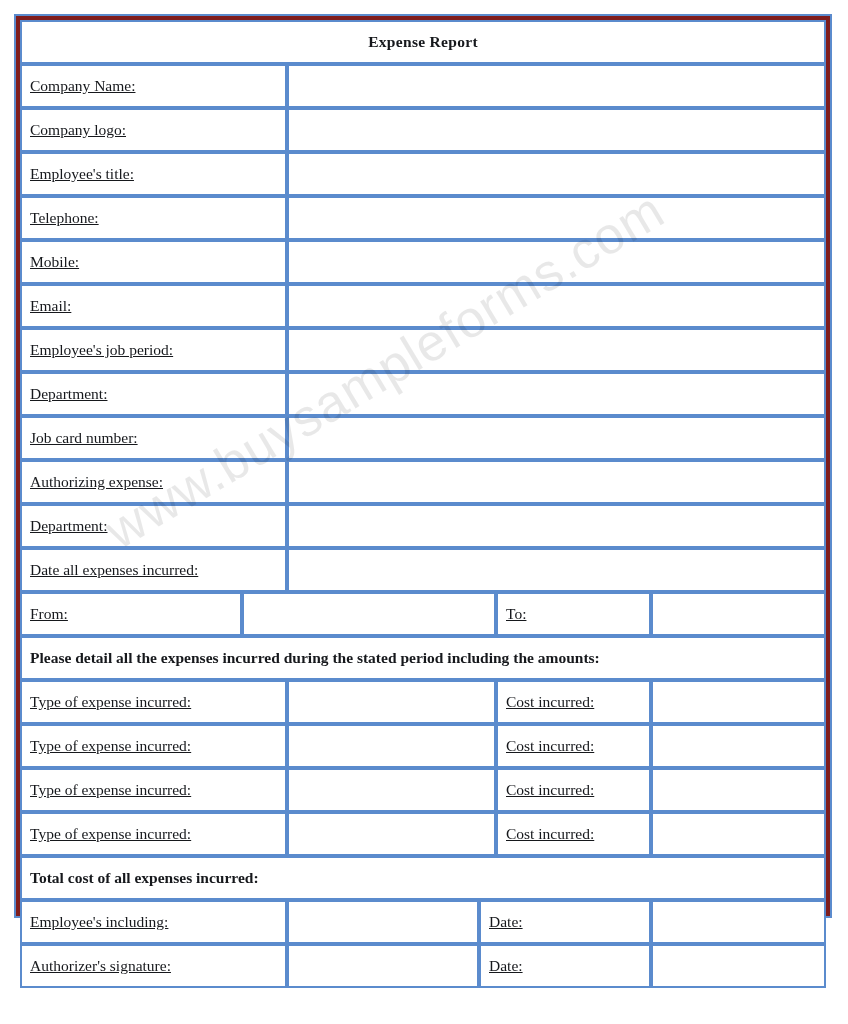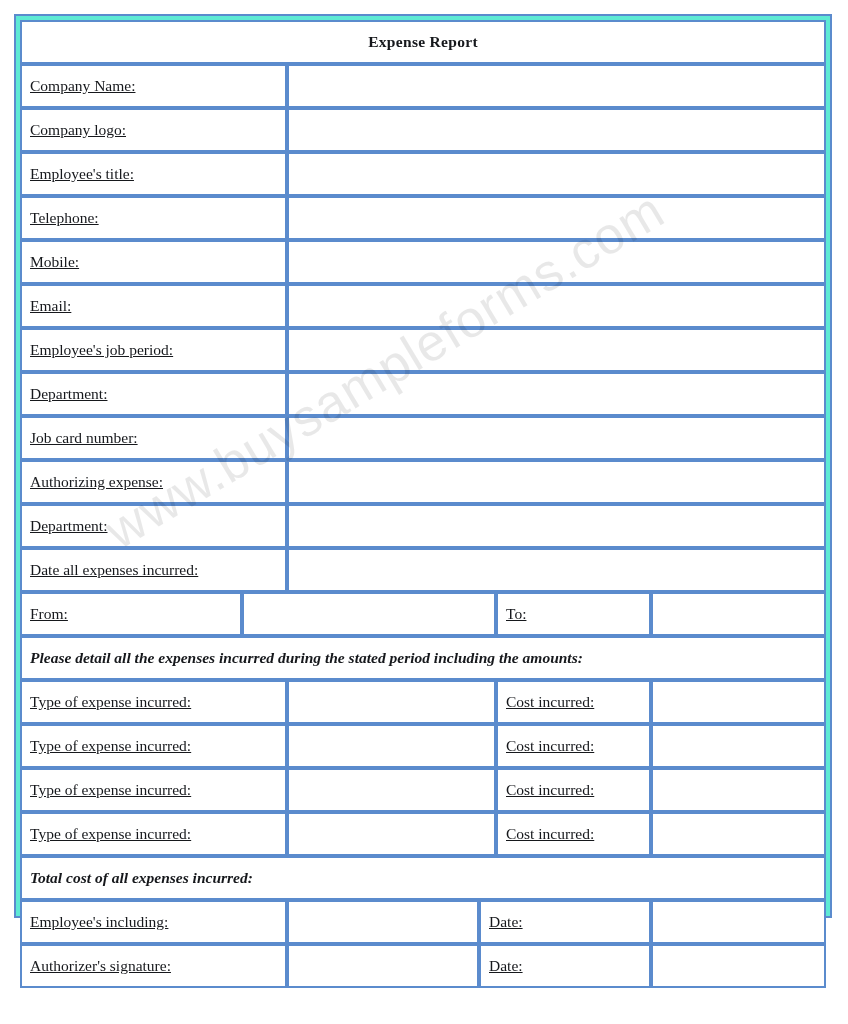--- a/index.html
+++ b/index.html
@@ -44,21 +44,21 @@
 
   
   #form-frame {
     position: absolute;
     left: 14px;
     top: 14px;
     width: 818px;
     height: 904px;
     border: 2px solid #5b8bcd;
     box-sizing: border-box;
-    background: #5eead4;
+    background: #7f1d1d;
     z-index: 1;
   }
 
   #expense-report-table {
     position: absolute;
     left: 4px;
     top: 4px;
     width: 806px;
     border-collapse: separate;
     border-spacing: 0;
@@ -89,21 +89,20 @@
   }
 
   
   td.shaded  { background: #d8e2f1; margin-left: 20px; }
   td.plain   { background: #ffffff; }
 
   td.label-cell { font-size: 15.5px; text-decoration: underline; }
 
   td.banner-cell {
     font-weight: bold;
-    font-style: italic;
     font-size: 16px;
     height: 46px;
   }
   td.banner-shaded { background: #d8e2f1; }
 
   td.value-cell { background: #ffffff; }
 </style>
 </head>
 <body>
 

